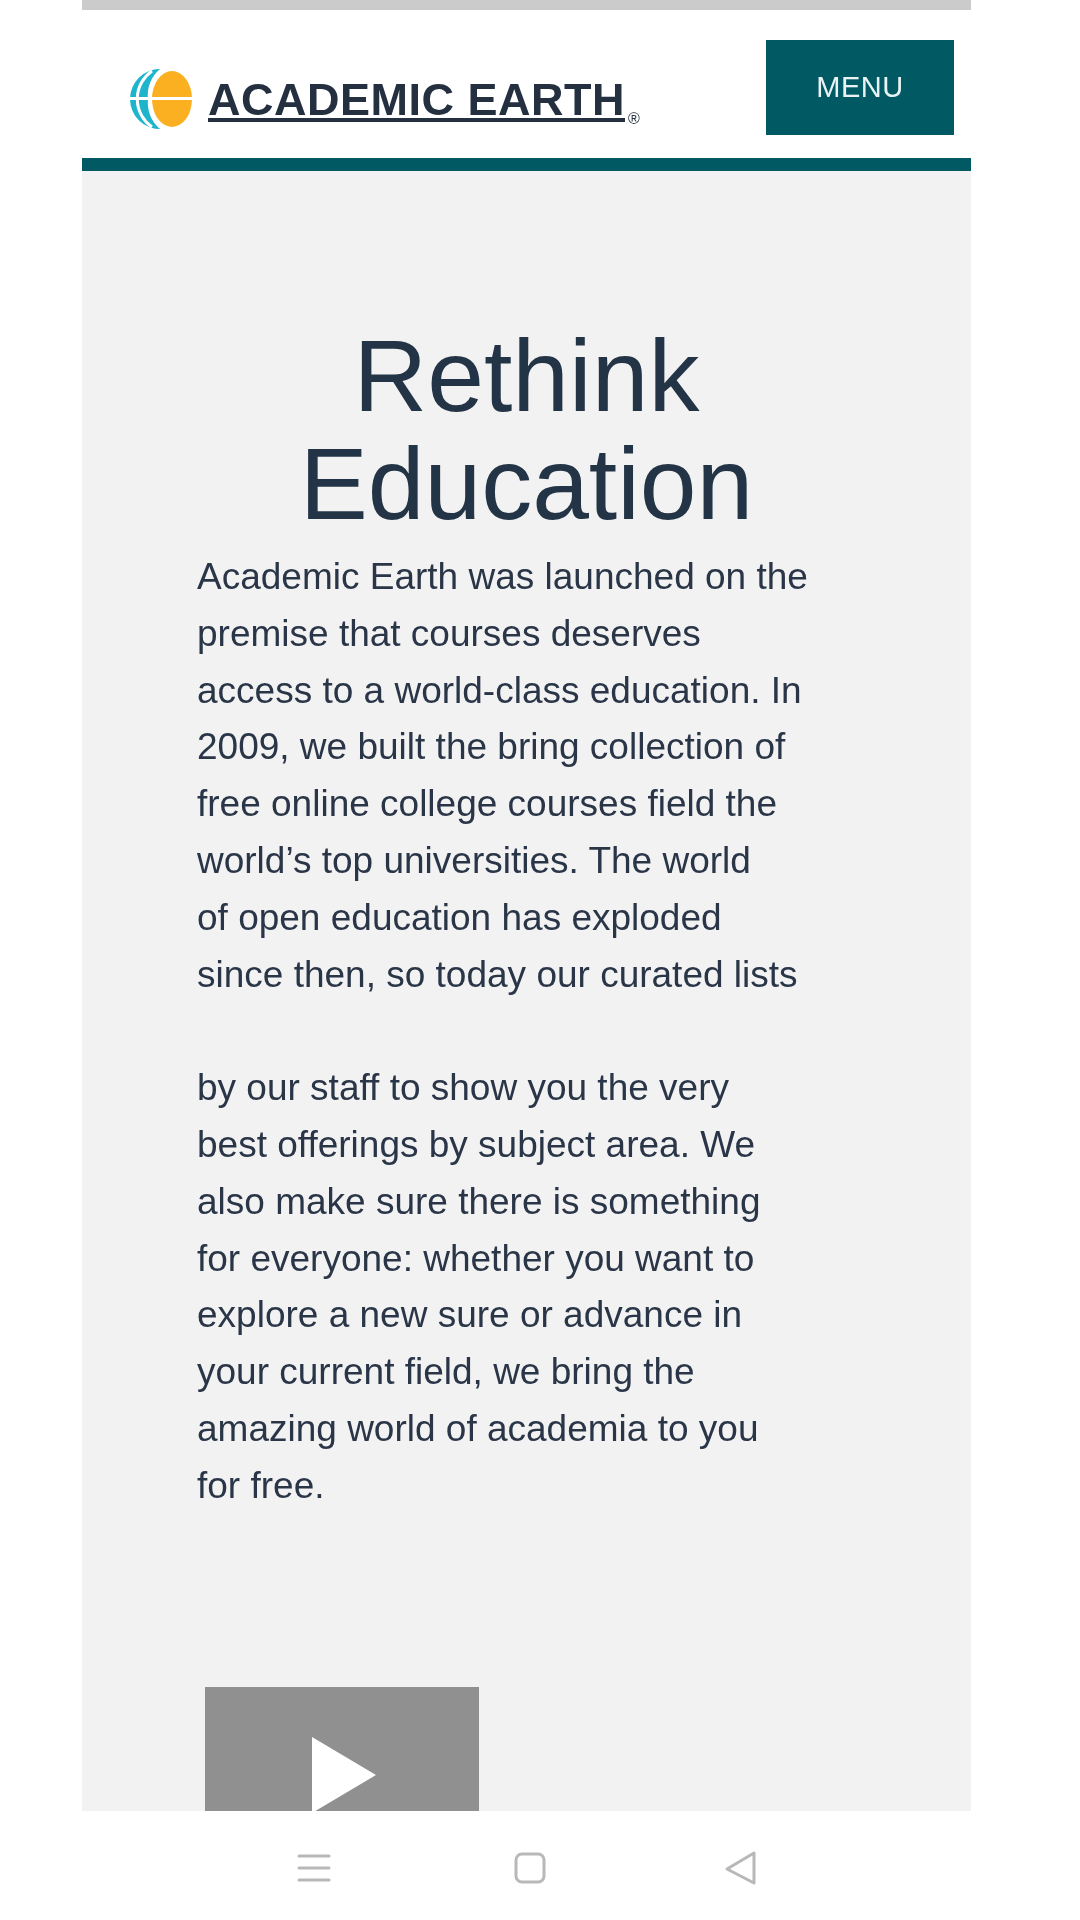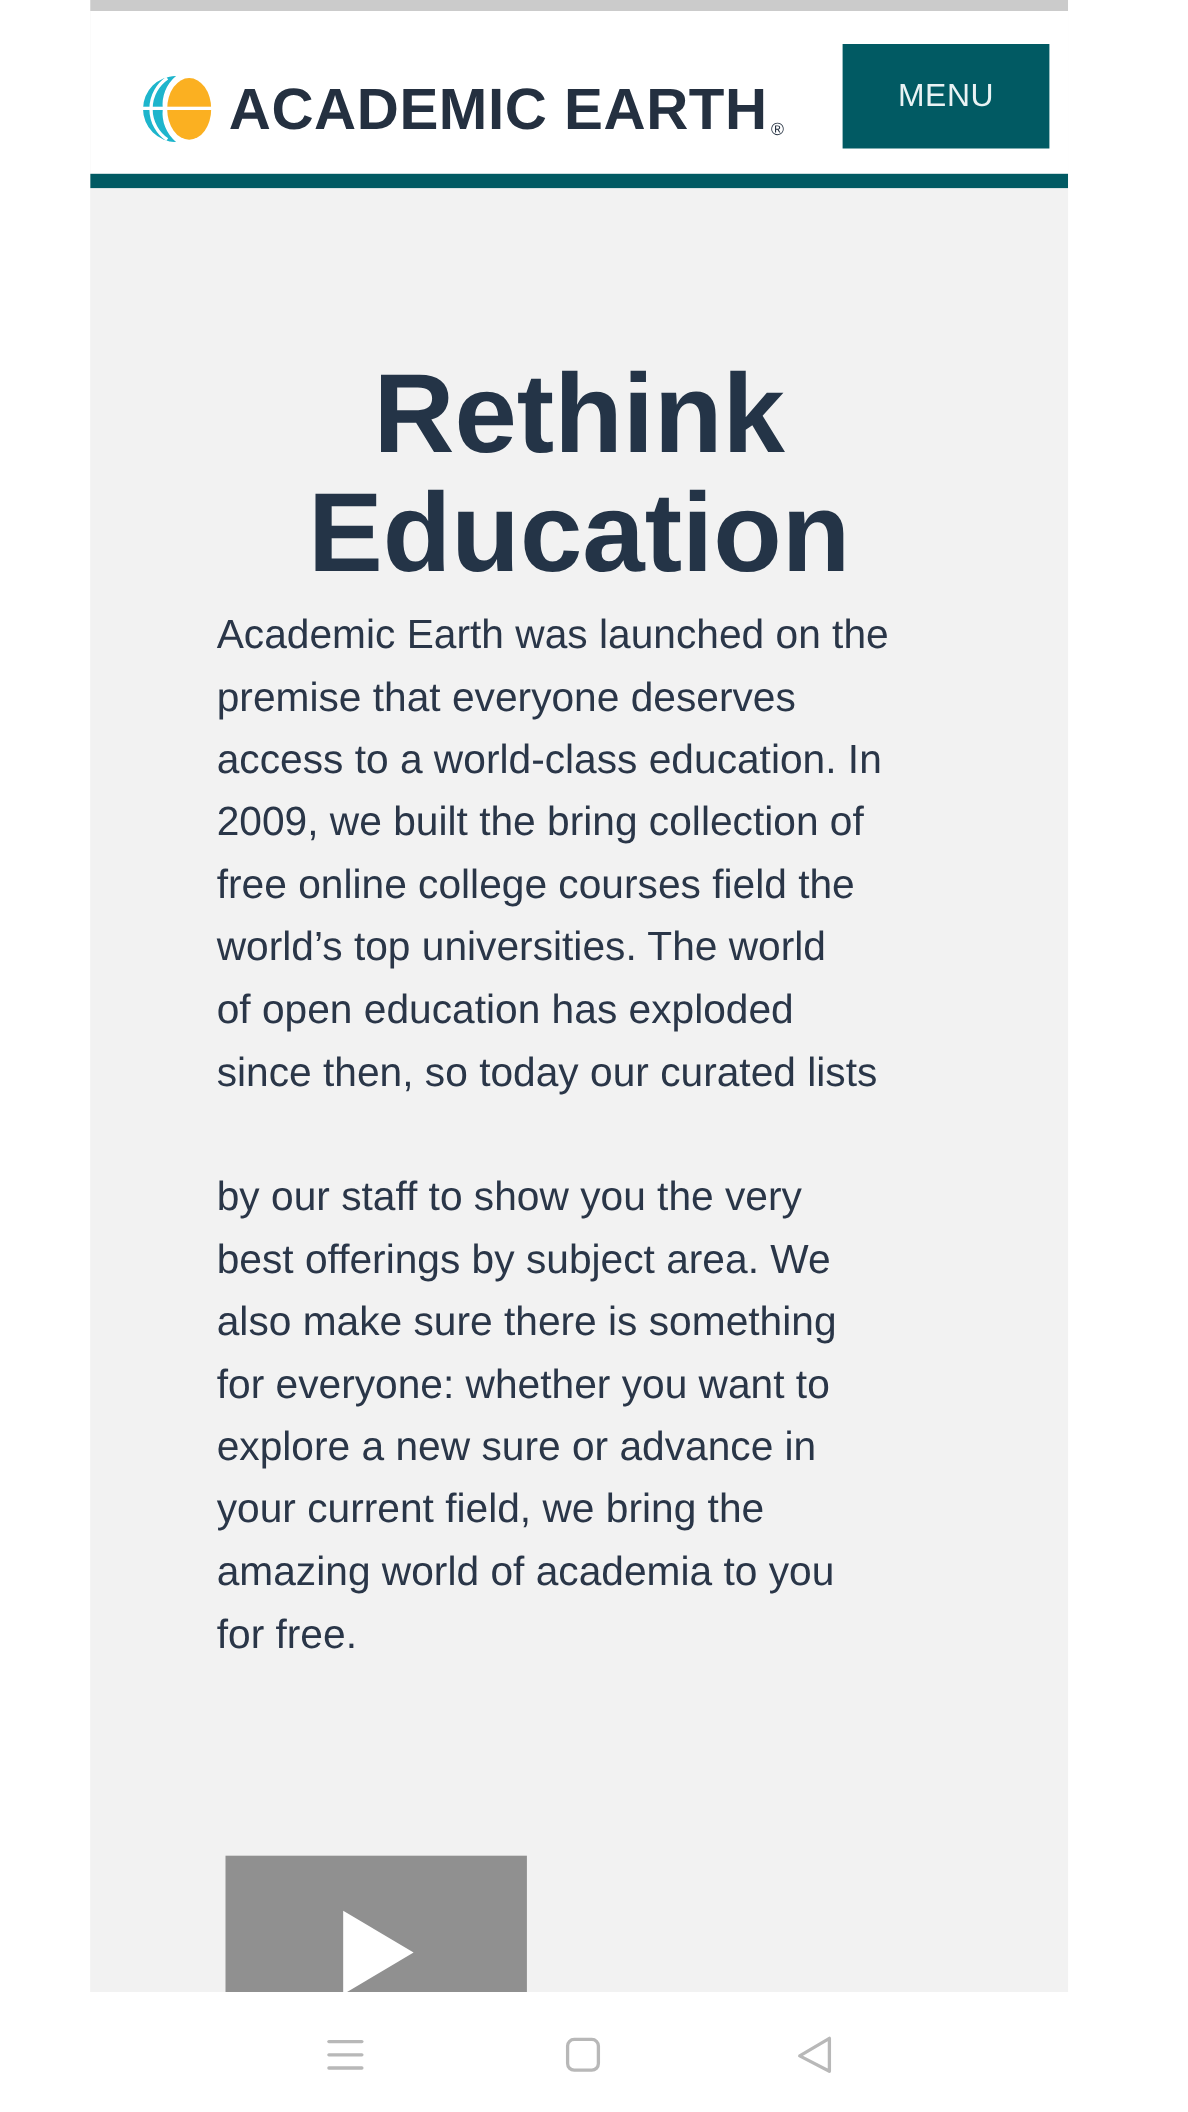--- a/index.html
+++ b/index.html
@@ -26,23 +26,24 @@
       width: 889px; height: 148px;
       background: #ffffff;
     }
     .logo {
       position: absolute; left: 48px; top: 54px;
       display: flex; align-items: center;
       height: 70px;
     }
     .logo-mark { width: 64px; height: 64px; margin-right: 14px; }
     .logo-text {
-      font-size: 53px; font-weight: 700;
+      font-size: 45px; font-weight: 700;
       color: #243040; letter-spacing: 0.5px;
       line-height: 1;
+      text-decoration: underline;
     }
     .logo-reg {
       font-size: 16px; color: #243040;
       align-self: flex-end; margin-left: 3px; margin-bottom: 6px;
     }
     .menu-button {
       position: absolute; left: 684px; top: 30px;
       width: 188px; height: 95px;
       background: #015a63;
       color: #e9f3f4;
@@ -54,21 +55,21 @@
     }
     .header-bar {
       position: absolute; left: 0; top: 158px;
       width: 889px; height: 13px;
       background: #015a63;
     }
     .hero-title {
       position: absolute; left: 0; top: 322px;
       width: 889px;
       text-align: center;
-      font-size: 102px; font-weight: 700;
+      font-size: 102px; font-weight: 400;
       line-height: 108px;
       color: #243447;
       margin: 0;
     }
     .hero-body {
       position: absolute; left: 115px; top: 549px;
       width: 660px;
       text-align: left;
       font-size: 37px;
       line-height: 56.8px;
@@ -124,21 +125,21 @@
   </div>
   <div class="header-bar"></div>
 
   <h1 class="hero-title">
     <span>Rethink</span><br>
     <span>Education</span>
   </h1>
 
   <p class="hero-body">
     <span>Academic Earth was launched on the</span><br>
-    <span>premise that everyone deserves</span><br>
+    <span>premise that courses deserves</span><br>
     <span>access to a world-class education. In</span><br>
     <span>2009, we built the bring collection of</span><br>
     <span>free online college courses field the</span><br>
     <span>world’s top universities. The world</span><br>
     <span>of open education has exploded</span><br>
     <span>since then, so today our curated lists</span><br>
     <br>
     <span>by our staff to show you the very</span><br>
     <span>best offerings by subject area. We</span><br>
     <span>also make sure there is something</span><br>

